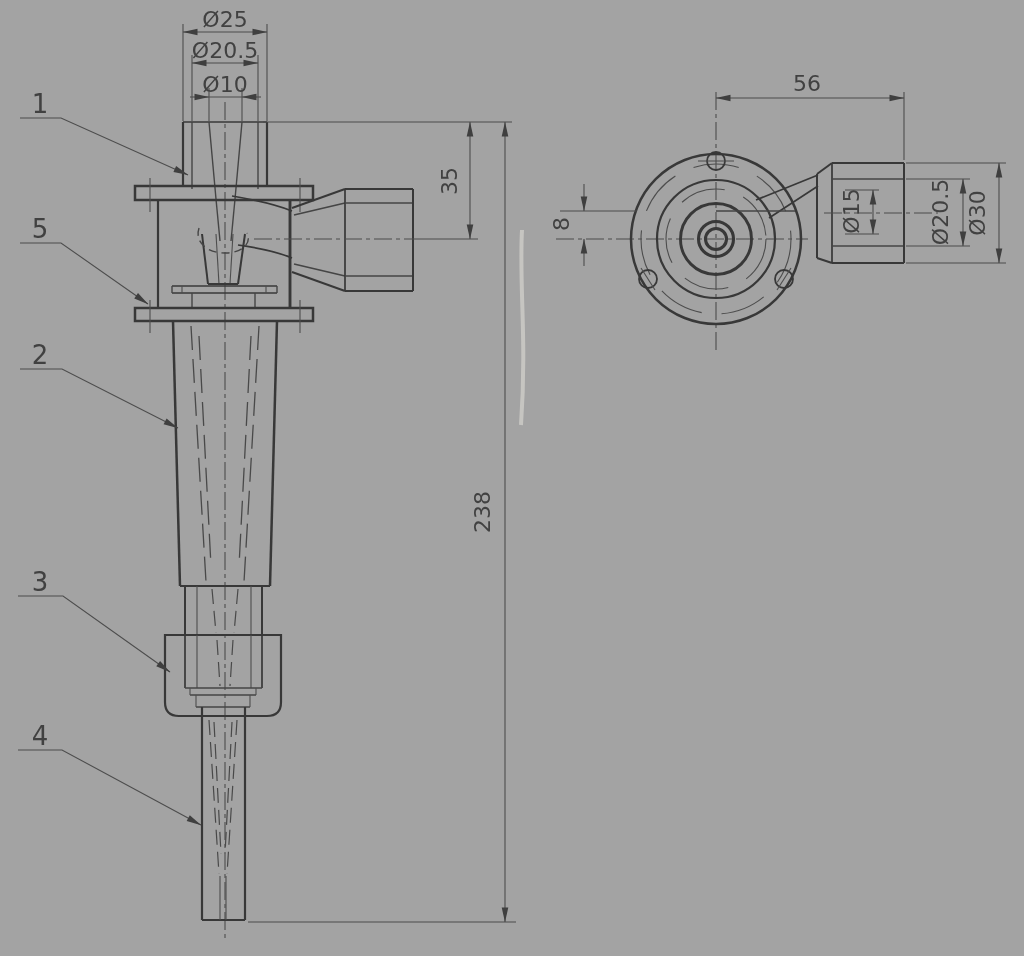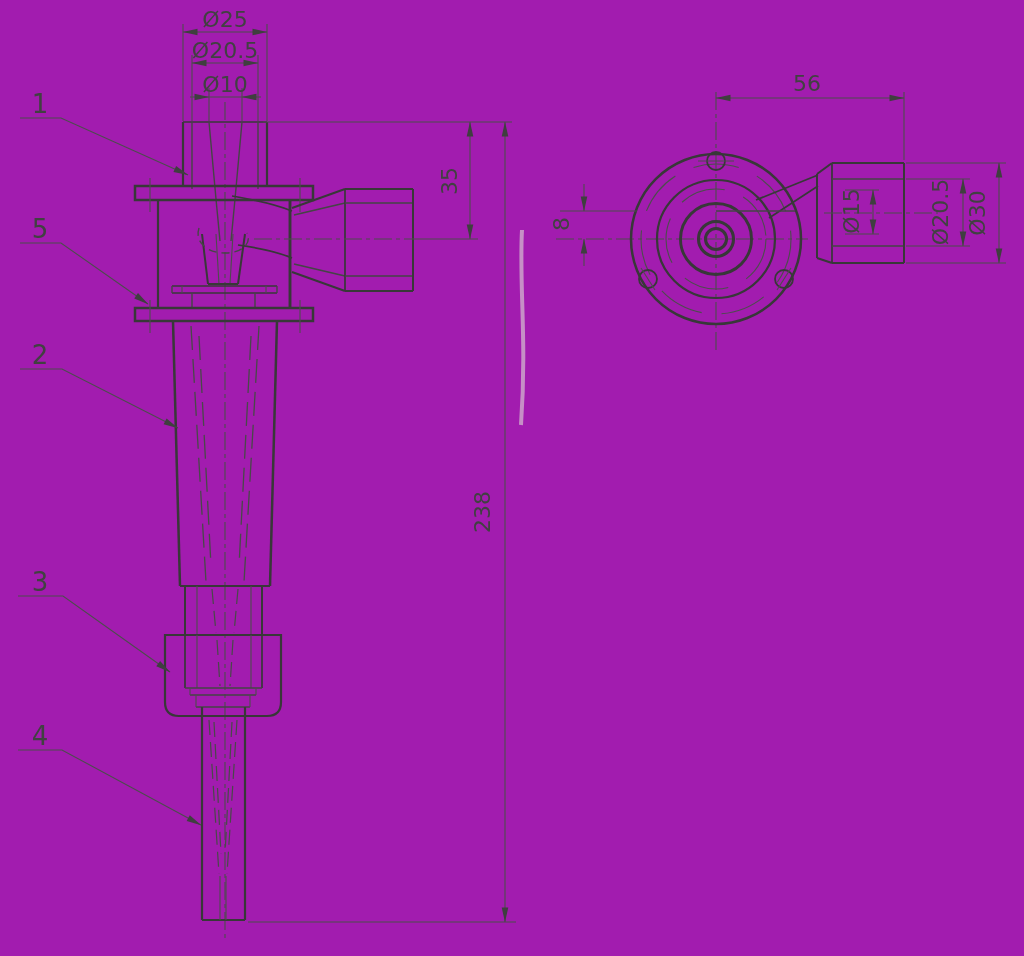--- a/index.html
+++ b/index.html
@@ -1,16 +1,16 @@
 <!DOCTYPE html>
 <html><head>
 <meta charset="utf-8">
 <style>
   html,body{margin:0;padding:0;background:#ffffff;}
-  .page{position:relative;width:1024px;height:956px;background:#a21caf;overflow:hidden;}
+  .page{position:relative;width:1024px;height:956px;background:#a3a3a3;overflow:hidden;}
   svg{display:block;}
   .ln{fill:none;stroke:#383838;stroke-linecap:butt;}
   .w1 {stroke-width:1.1;stroke:#4d4d4d;}
   .w13{stroke-width:1.4;stroke:#454545;}
   .w16{stroke-width:1.7;}
   .w2 {stroke-width:2;}
   .w22{stroke-width:2.2;}
   .w24{stroke-width:2.5;}
   .w28{stroke-width:2.9;}
   .w3 {stroke-width:3.1;}

